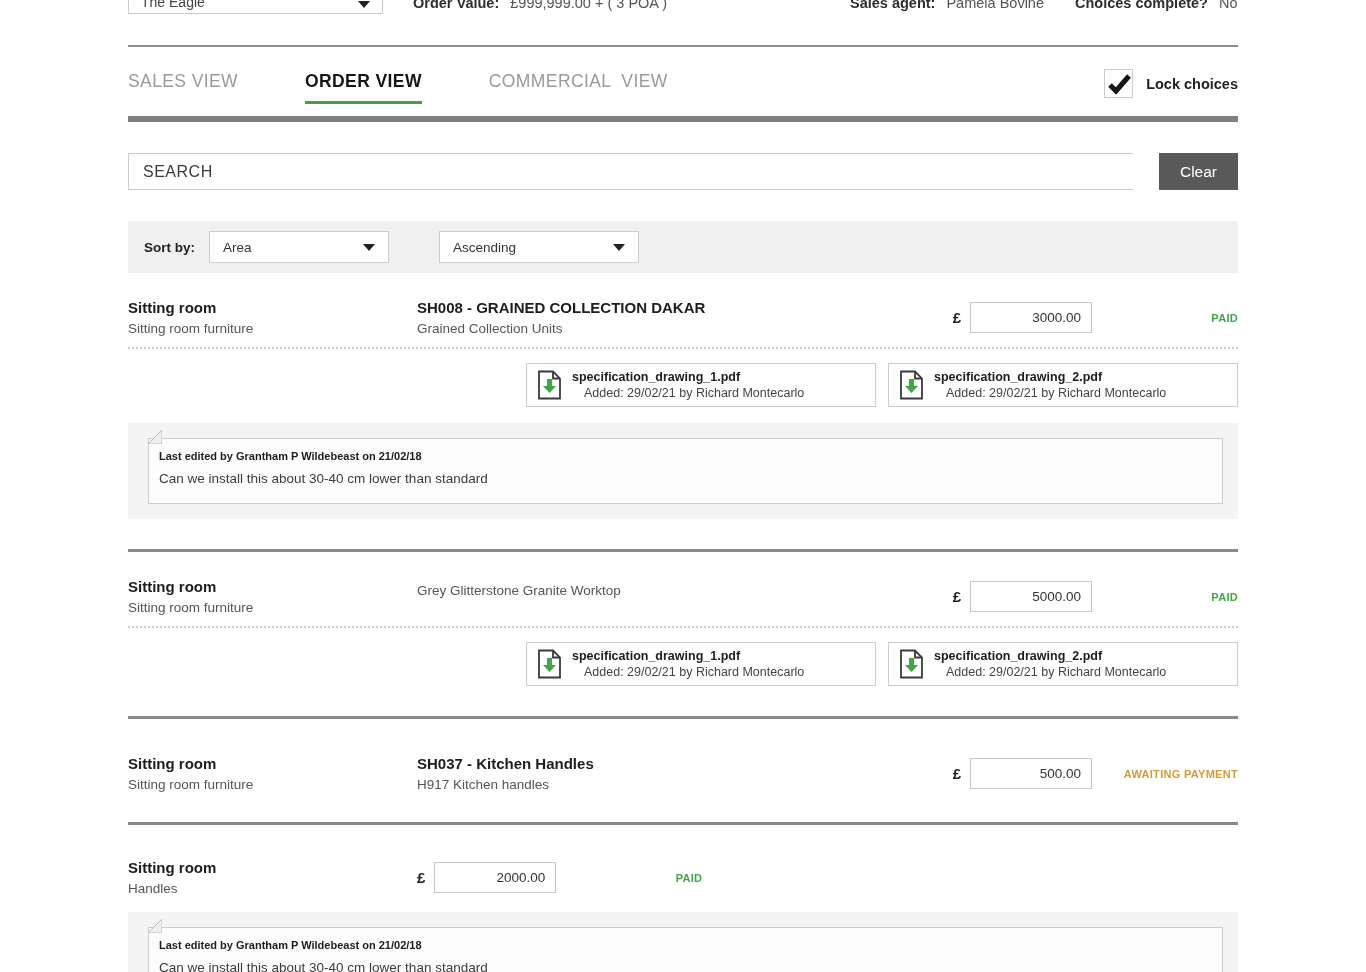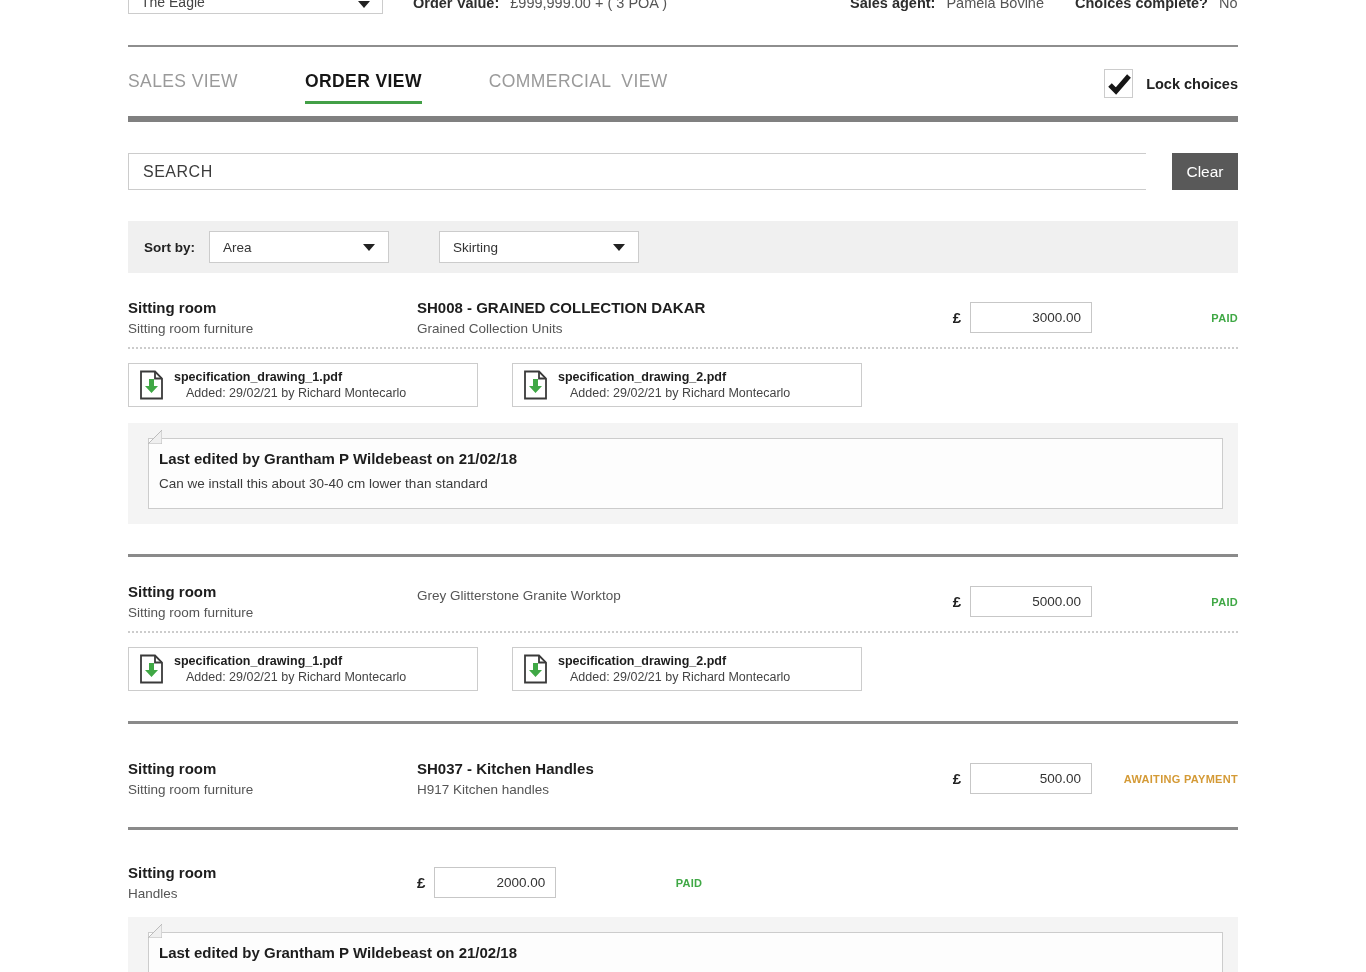--- a/index.html
+++ b/index.html
@@ -36,21 +36,21 @@
     display: flex; align-items: center; justify-content: center; cursor: pointer; }
   .lock-label { font-size: 14.5px; font-weight: bold; color: #222; margin-left: 13px; }
 
   .thick-bar { height: 6px; background: #808080; margin-top: 12px; }
 
   
   .search-row { display: flex; margin-top: 31px; gap: 26px; }
   .search-input { flex: 1; height: 37px; border: 1px solid #ccc; border-right: none;
     padding: 0 14px; font-size: 16px; color: #333; font-family: "Liberation Sans", sans-serif; }
   .search-input::placeholder { color: #3c3c3c; opacity: 1; letter-spacing: 0.5px; }
-  .clear-btn { width: 66px; height: 37px; background: #595959; color: #fff; border: none;
+  .clear-btn { width: 79px; height: 37px; background: #595959; color: #fff; border: none;
     font-size: 15.5px; font-family: "Liberation Sans", sans-serif; cursor: pointer; }
 
   
   .sort-bar { margin-top: 31px; height: 52px; background: #f0f0f0;
     display: flex; align-items: center; padding-left: 16px; }
   .sort-label { font-size: 13.5px; font-weight: bold; color: #222; margin-right: 14px; }
   .select { background: #fff; border: 1px solid #ccc; height: 32px;
     display: flex; align-items: center; justify-content: space-between;
     padding: 0 13px; font-size: 13.5px; color: #333; cursor: pointer; }
   .select .caret-down { border-left-width: 6px; border-right-width: 6px; border-top-width: 7px; margin-bottom: 0; }
@@ -68,32 +68,32 @@
   .currency { font-size: 15px; font-weight: bold; color: #222; margin-right: 9px; }
   .price-input { width: 122px; height: 31px; border: 1px solid #c7c7c7; text-align: right;
     padding-right: 10px; font-size: 13.5px; color: #333; font-family: "Liberation Sans", sans-serif; background:#fff; }
   .col-status { width: 146px; align-self: center; text-align: right;
     font-size: 11px; font-weight: bold; letter-spacing: 0.3px; }
   .status-paid { color: #3fa845; }
   .status-awaiting { color: #d49a36; }
 
   .dotted-sep { border-top: 2px dotted #ccc; margin-top: 11px; }
 
-  .attach-row { display: flex; margin-top: 14px; gap: 34px; }
+  .attach-row { display: flex; margin-top: 14px; gap: 12px; justify-content: flex-end; }
   .pdf-card { width: 350px; height: 44px; border: 1px solid #ccc; background: #fff;
     display: flex; align-items: center; padding: 0 10px; cursor: pointer; }
   .pdf-icon { flex: 0 0 auto; margin-right: 10px; }
   .pdf-name { font-size: 12.5px; font-weight: bold; color: #1d1d1d; }
   .pdf-added { font-size: 12.5px; color: #444; margin-top: 2px; margin-left: 12px; }
 
   .comment-wrap { margin-top: 16px; background: #f4f4f4; padding: 15px 15px 15px 20px; }
   .comment-box { position: relative; background: #fdfdfd; border: 1px solid #ccc;
     padding: 11px 12px 17px 10px; min-height: 60px; }
   .fold { position: absolute; top: -9px; left: -1px; width: 14px; height: 14px; }
-  .c-title { font-size: 15px; font-weight: bold; color: #1d1d1d; }
+  .c-title { font-size: 11px; font-weight: bold; color: #1d1d1d; }
   .c-body { font-size: 13.5px; color: #3c3c3c; margin-top: 9px; }
 
   .item-sep { height: 3px; background: #8a8a8a; margin-top: 30px; }
 </style>
 </head>
 <body>
 
 <div class="page">
 
   <header class="topbar">
@@ -138,21 +138,21 @@
     <button class="clear-btn">Clear</button>
   </div>
 
   <div class="sort-bar">
     <span class="sort-label">Sort by:</span>
     <div class="select select-area">
       <span>Area</span>
       <span class="caret-down"></span>
     </div>
     <div class="select select-dir">
-      <span>Skirting</span>
+      <span>Ascending</span>
       <span class="caret-down"></span>
     </div>
   </div>
 
   <section class="item">
     <div class="item-head">
       <div class="col-area">
         <div class="head-main">Sitting room</div>
         <div class="head-sub">Sitting room furniture</div>
       </div>

